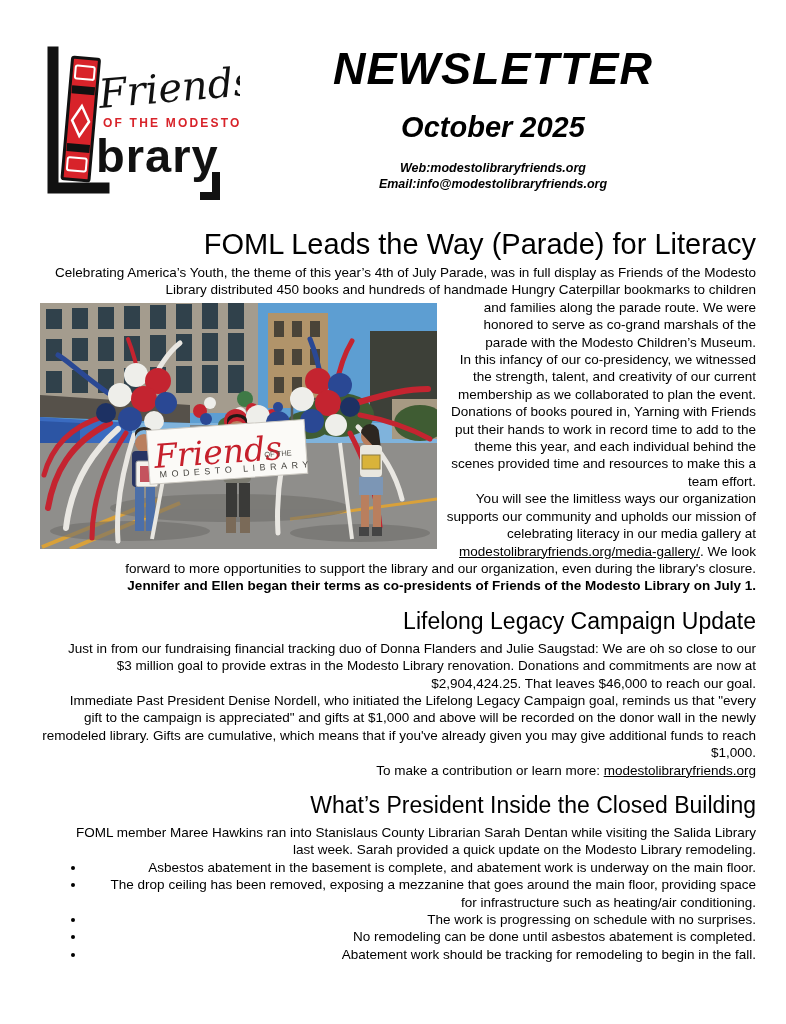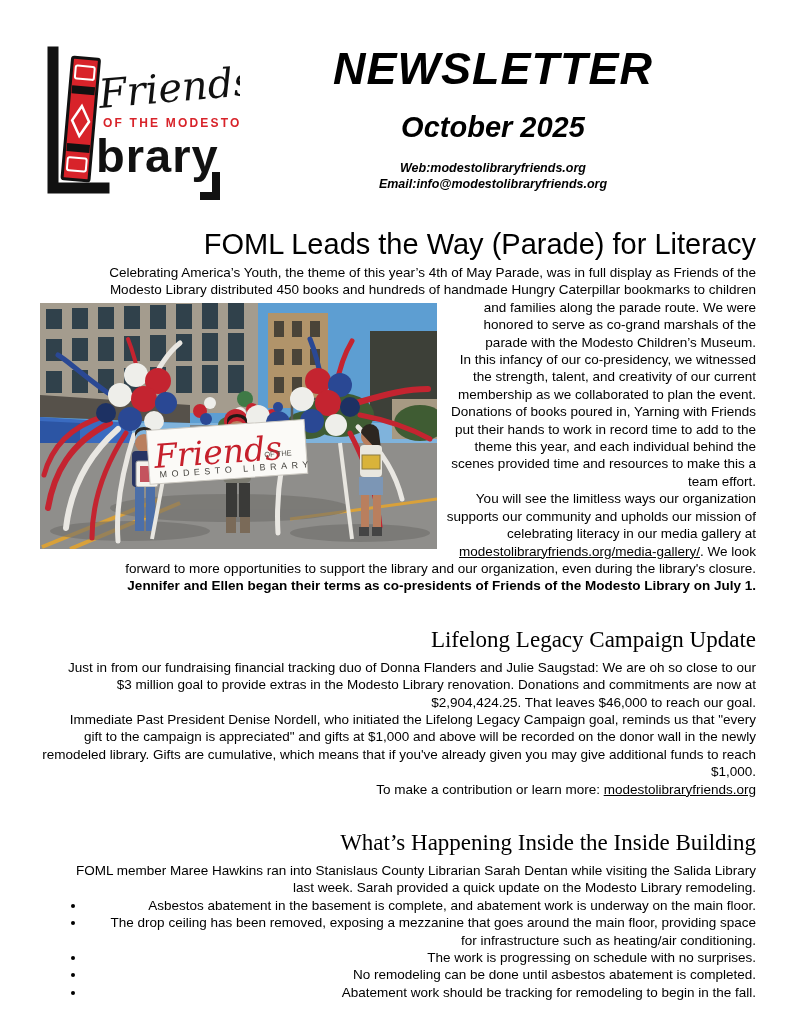--- a/index.html
+++ b/index.html
@@ -8,21 +8,21 @@
   
   .masthead{display:flex;padding:44px 45px 0 40px;}
   .logo{width:205px;flex:none;}
   .mast-text{flex:1;text-align:center;}
   .nl-title{font-style:italic;font-weight:700;font-size:45px;line-height:50px;letter-spacing:1px;}
   .nl-issue{font-style:italic;font-weight:700;font-size:29px;margin-top:17px;}
   .nl-contact{font-style:italic;font-weight:700;font-size:12.5px;line-height:16px;margin-top:16px;}
   
   .content{margin:0 30px 0 40px;text-align:right;}
   h2.article-title{font-size:29px;font-weight:400;margin:14px 0 3px 0;line-height:34px;}
-  h3.section-title{font-size:23px;font-weight:400;margin:31px 0 5px 0;line-height:28px;font-family:Liberation Serif, serif;}
+  h3.section-title{font-size:23px;font-weight:400;margin:12px 0 5px 0;line-height:28px;}
   .byline{font-size:13.5px;font-weight:700;margin:0 0 3px 0;}
   p.body{font-size:13.5px;line-height:17.4px;margin:0;}
   p.indent{text-indent:14px;}
   p.noindent{text-indent:0;}
   .bold{font-weight:700;}
   a.doclink{color:#000;text-decoration:underline;cursor:pointer;}
   .photo-wrap{overflow:visible;}
   figure.photo{float:left;width:397px;height:246px;margin:4px 7px 2px 0;padding:0;}
   figure.photo svg{display:block;}
   .clearline{clear:left;}
@@ -63,21 +63,21 @@
       <div class="nl-issue">October 2025</div>
       <div class="nl-contact">
         <div>Web:modestolibraryfriends.org</div>
         <div>Email:info@modestolibraryfriends.org</div>
       </div>
     </div>
   </header>
 
   <section class="content">
     <h2 class="article-title">FOML Leads the Way (Parade) for Literacy</h2>
-    <p class="body indent">Celebrating America’s Youth, the theme of this year’s 4th of May Parade, was in full display as Friends of the Modesto Library distributed 450 books and hundreds of handmade Hungry Caterpillar bookmarks to children</p>
+    <p class="body indent">Celebrating America’s Youth, the theme of this year’s 4th of July Parade, was in full display as Friends of the Modesto Library distributed 450 books and hundreds of handmade Hungry Caterpillar bookmarks to children</p>
 
     <div class="photo-wrap">
       <figure class="photo">
         <svg width="397" height="246" viewBox="0 0 397 246">
 
           <rect x="0" y="0" width="397" height="170" fill="#5d9ed2"></rect>
           <rect x="0" y="120" width="397" height="50" fill="#7fb3dc"></rect>
 
           <g>
             <rect x="0" y="0" width="218" height="110" fill="#a49c8e"></rect>
@@ -267,21 +267,21 @@
   </section>
 
   <section class="content">
     <h3 class="section-title">Lifelong Legacy Campaign Update</h3>
     <p class="body indent">Just in from our fundraising financial tracking duo of Donna Flanders and Julie Saugstad: We are oh so close to our $3 million goal to provide extras in the Modesto Library renovation. Donations and commitments are now at $2,904,424.25. That leaves $46,000 to reach our goal.</p>
     <p class="body indent">Immediate Past President Denise Nordell, who initiated the Lifelong Legacy Campaign goal, reminds us that "every gift to the campaign is appreciated" and gifts at $1,000 and above will be recorded on the donor wall in the newly remodeled library. Gifts are cumulative, which means that if you've already given you may give additional funds to reach $1,000.</p>
     <p class="body indent"><span>To make a contribution or learn more: </span><a class="doclink">modestolibraryfriends.org</a></p>
   </section>
 
   <section class="content">
-    <h3 class="section-title">What’s Happening Inside the Inside Building</h3>
+    <h3 class="section-title">What’s President Inside the Closed Building</h3>
     <p class="body indent">FOML member Maree Hawkins ran into Stanislaus County Librarian Sarah Dentan while visiting the Salida Library last week. Sarah provided a quick update on the Modesto Library remodeling.</p>
     <ul class="bullets">
       <li>Asbestos abatement in the basement is complete, and abatement work is underway on the main floor.</li>
       <li>The drop ceiling has been removed, exposing a mezzanine that goes around the main floor, providing space for infrastructure such as heating/air conditioning.</li>
       <li>The work is progressing on schedule with no surprises.</li>
       <li>No remodeling can be done until asbestos abatement is completed.</li>
       <li>Abatement work should be tracking for remodeling to begin in the fall.</li>
     </ul>
   </section>
 

